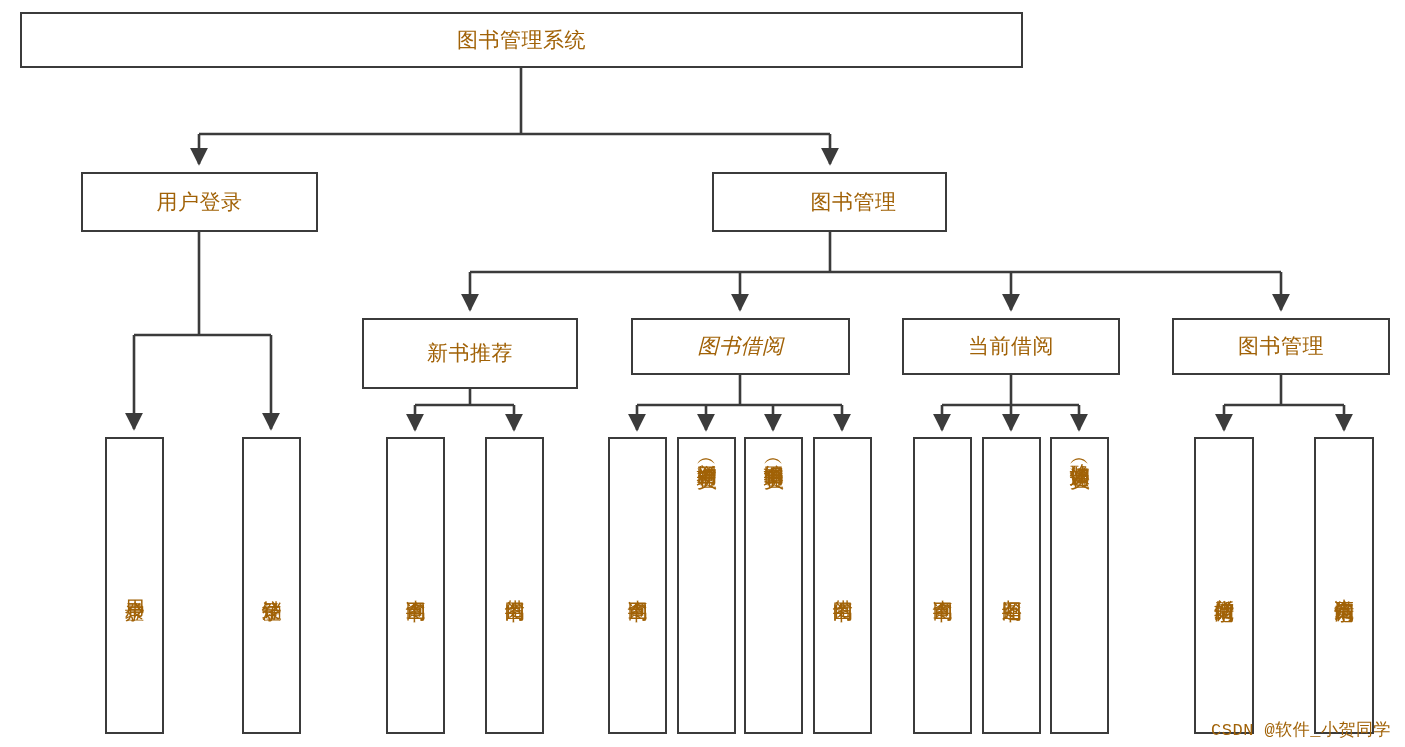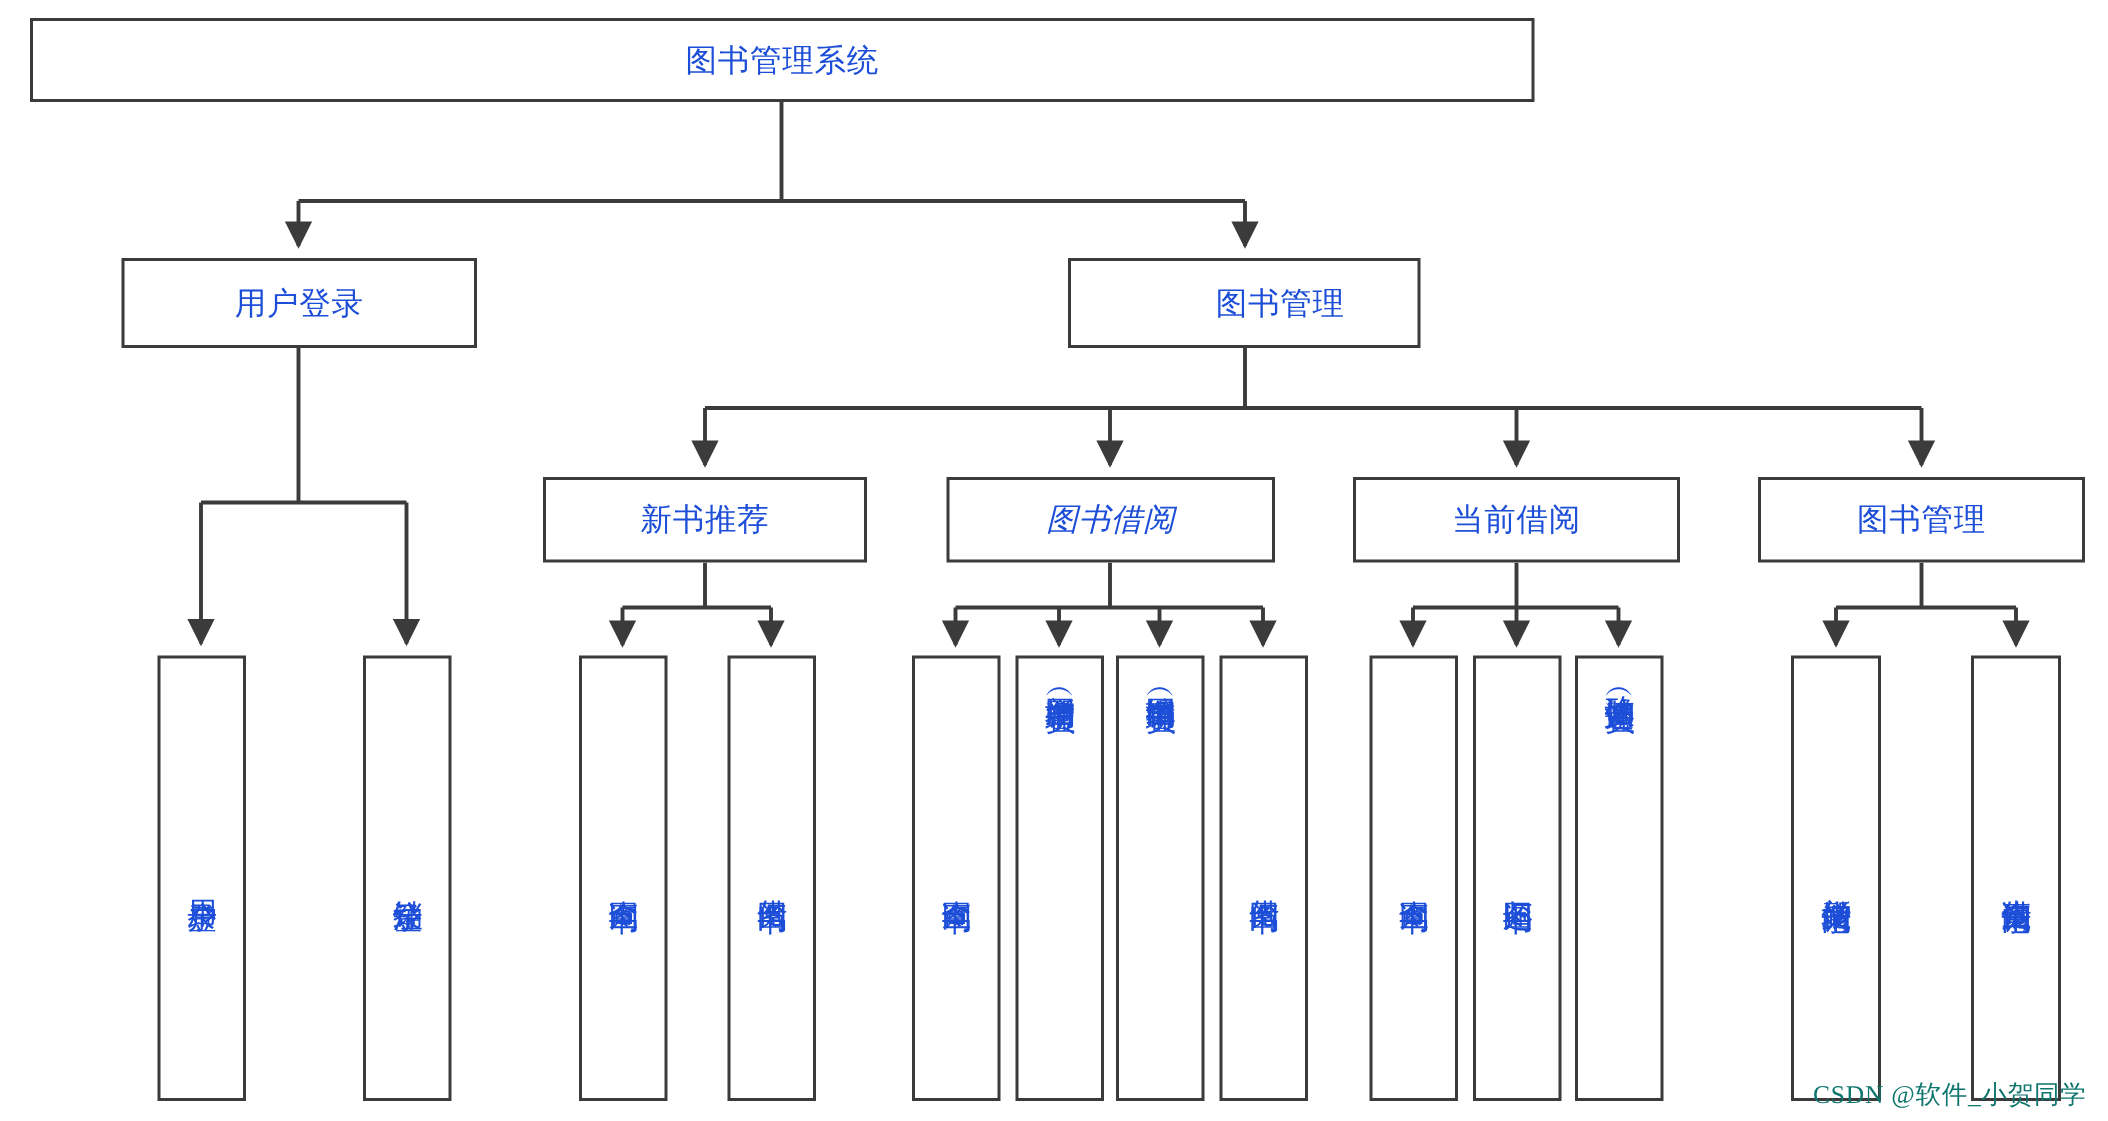--- a/index.html
+++ b/index.html
@@ -34,21 +34,21 @@
     display: flex;
     align-items: center;
     justify-content: center;
     color: #1a1a1a;
   }
   .node .lbl {
     font-size: 21px;
     line-height: 1.15;
     letter-spacing: 0.5px;
     white-space: nowrap;
-    color: #1d4ed8;
+    color: #a16207;
   }
   .node.vertical {
     align-items: flex-start;
     padding-top: 9px;
   }
   .node.vertical .lbl {
     writing-mode: vertical-rl;
     text-orientation: upright;
     font-size: 20px;
     line-height: 1.28;
@@ -59,24 +59,24 @@
   }
   .node.vertical.centered {
     align-items: center;
     padding-top: 0;
   }
   .watermark {
     position: absolute;
     right: 14px;
     bottom: 6px;
     font-size: 17px;
-    color: #0f766e;
+    color: #a16207;
     white-space: nowrap;
     letter-spacing: 0.5px;
-    font-family: Liberation Serif, serif;
+    font-family: Liberation Mono, monospace;
   }
 </style>
 </head>
 <body>
 
 <div id="canvas">
 
   <svg id="wires" viewBox="0 0 1405 747">
     <defs>
       <marker id="arrow" viewBox="0 0 10 10" refX="9" refY="5" markerWidth="7" markerHeight="7" orient="auto-start-reverse">
@@ -131,21 +131,21 @@
     <span class="lbl">图书管理系统</span>
   </div>
 
   <div class="node" style="left:81px; top:172px; width:237px; height:60px;">
     <span class="lbl">用户登录</span>
   </div>
   <div class="node" style="left:712px; top:172px; width:235px; height:60px;padding-left:48px;">
     <span class="lbl">图书管理</span>
   </div>
 
-  <div class="node" style="left:362px; top:318px; width:216px; height:57px;">
+  <div class="node" style="left:362px; top:318px; width:216px; height:71px;">
     <span class="lbl">新书推荐</span>
   </div>
   <div class="node" style="left:631px; top:318px; width:219px; height:57px;font-style:italic;">
     <span class="lbl">图书借阅</span>
   </div>
   <div class="node" style="left:902px; top:318px; width:218px; height:57px;">
     <span class="lbl">当前借阅</span>
   </div>
   <div class="node" style="left:1172px; top:318px; width:218px; height:57px;">
     <span class="lbl">图书管理</span>

